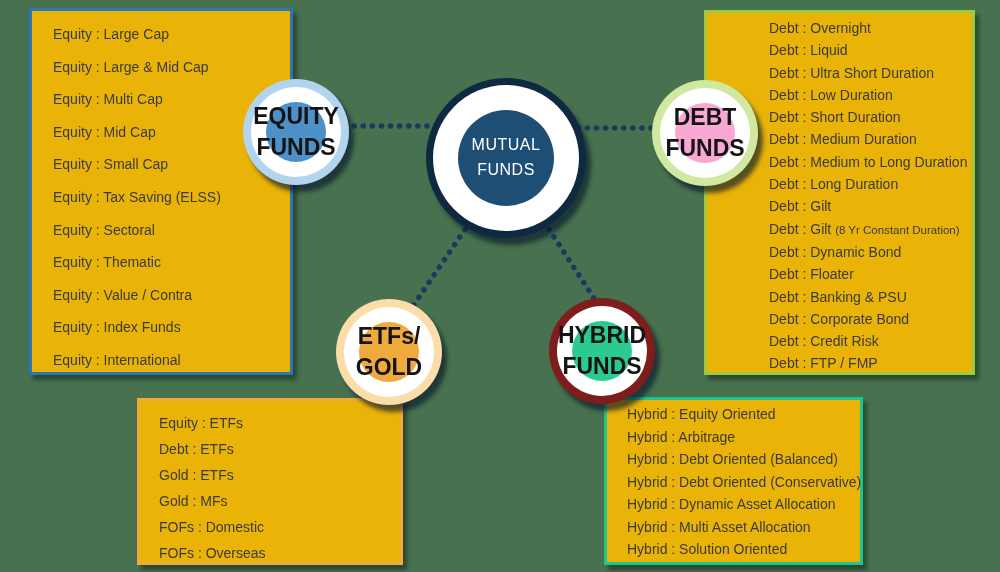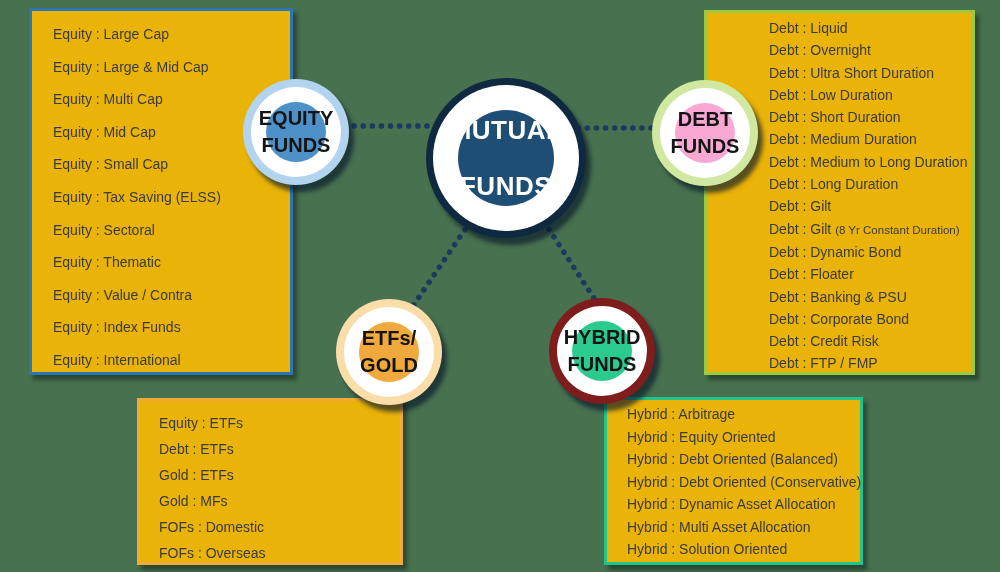--- a/index.html
+++ b/index.html
@@ -35,26 +35,26 @@
   .connectors line{stroke:#1B3A5F;stroke-width:5.5;stroke-linecap:round;stroke-dasharray:0.1 9;}
 
   
   .node{position:absolute;border-radius:50%;z-index:3;box-shadow:5px 7px 4px rgba(9,24,43,0.65);}
   .node-white{position:absolute;background:#fff;border-radius:50%;}
   .node-core{position:absolute;border-radius:50%;display:flex;flex-direction:column;
              align-items:center;justify-content:center;text-align:center;}
 
   .node-center{left:426px;top:78px;width:160px;height:160px;background:#0F2940;}
   .node-center .node-white{inset:7px;}
-  .node-center .node-core{inset:25px;background:#1F4E74;color:#fff;font-size:26px;
-                          font-weight:700;letter-spacing:0.5px;line-height:1.55;justify-content:space-between;}
+  .node-center .node-core{inset:25px;background:#1F4E74;color:#fff;font-size:16px;
+                          font-weight:400;letter-spacing:0.5px;line-height:1.55;}
 
   .satellite{width:106px;height:106px;}
   .satellite .node-white{inset:8px;}
-  .satellite .node-core{inset:15px;color:#141414;font-size:20px;font-weight:600;line-height:1.35;}
+  .satellite .node-core{inset:15px;color:#141414;font-size:23px;font-weight:600;line-height:1.35;}
 
   .node-equity{left:243px;top:79px;background:#B3D4EE;}
   .node-equity .node-core{background:#4E91C9;}
   .node-debt{left:652px;top:80px;background:#D0E8A0;}
   .node-debt .node-core{background:#97C83D;}
   .node-etf{left:336px;top:299px;background:#FADDA9;}
   .node-etf .node-core{background:#F0A93C;}
   .node-hybrid{left:549px;top:298px;background:#AFEBD5;}
   .node-hybrid .node-core{background:#2BCB90;}
 </style>
@@ -81,22 +81,22 @@
         <li>Equity : Sectoral</li>
         <li>Equity : Thematic</li>
         <li>Equity : Value / Contra</li>
         <li>Equity : Index Funds</li>
         <li>Equity : International</li>
       </ul>
   </section>
 
   <section class="panel panel-debt" style="border-color: rgb(157, 201, 63);">
     <ul>
+        <li>Debt : Overnight</li>
         <li>Debt : Liquid</li>
-        <li>Debt : Overnight</li>
         <li>Debt : Ultra Short Duration</li>
         <li>Debt : Low Duration</li>
         <li>Debt : Short Duration</li>
         <li>Debt : Medium Duration</li>
         <li>Debt : Medium to Long Duration</li>
         <li>Debt : Long Duration</li>
         <li>Debt : Gilt</li>
         <li>Debt : Gilt <span class="note">(8 Yr Constant Duration)</span></li>
         <li>Debt : Dynamic Bond</li>
         <li>Debt : Floater</li>
@@ -113,22 +113,22 @@
         <li>Debt : ETFs</li>
         <li>Gold : ETFs</li>
         <li>Gold : MFs</li>
         <li>FOFs : Domestic</li>
         <li>FOFs : Overseas</li>
       </ul>
   </section>
 
   <section class="panel panel-hybrid" style="border-color: rgb(30, 197, 140);">
     <ul>
+        <li>Hybrid : Equity Oriented</li>
         <li>Hybrid : Arbitrage</li>
-        <li>Hybrid : Equity Oriented</li>
         <li>Hybrid : Debt Oriented (Balanced)</li>
         <li>Hybrid : Debt Oriented (Conservative)</li>
         <li>Hybrid : Dynamic Asset Allocation</li>
         <li>Hybrid : Multi Asset Allocation</li>
         <li>Hybrid : Solution Oriented</li>
       </ul>
   </section>
 
   <div class="node node-center" style="background: rgb(15, 41, 64);">
     <div class="node-white">

